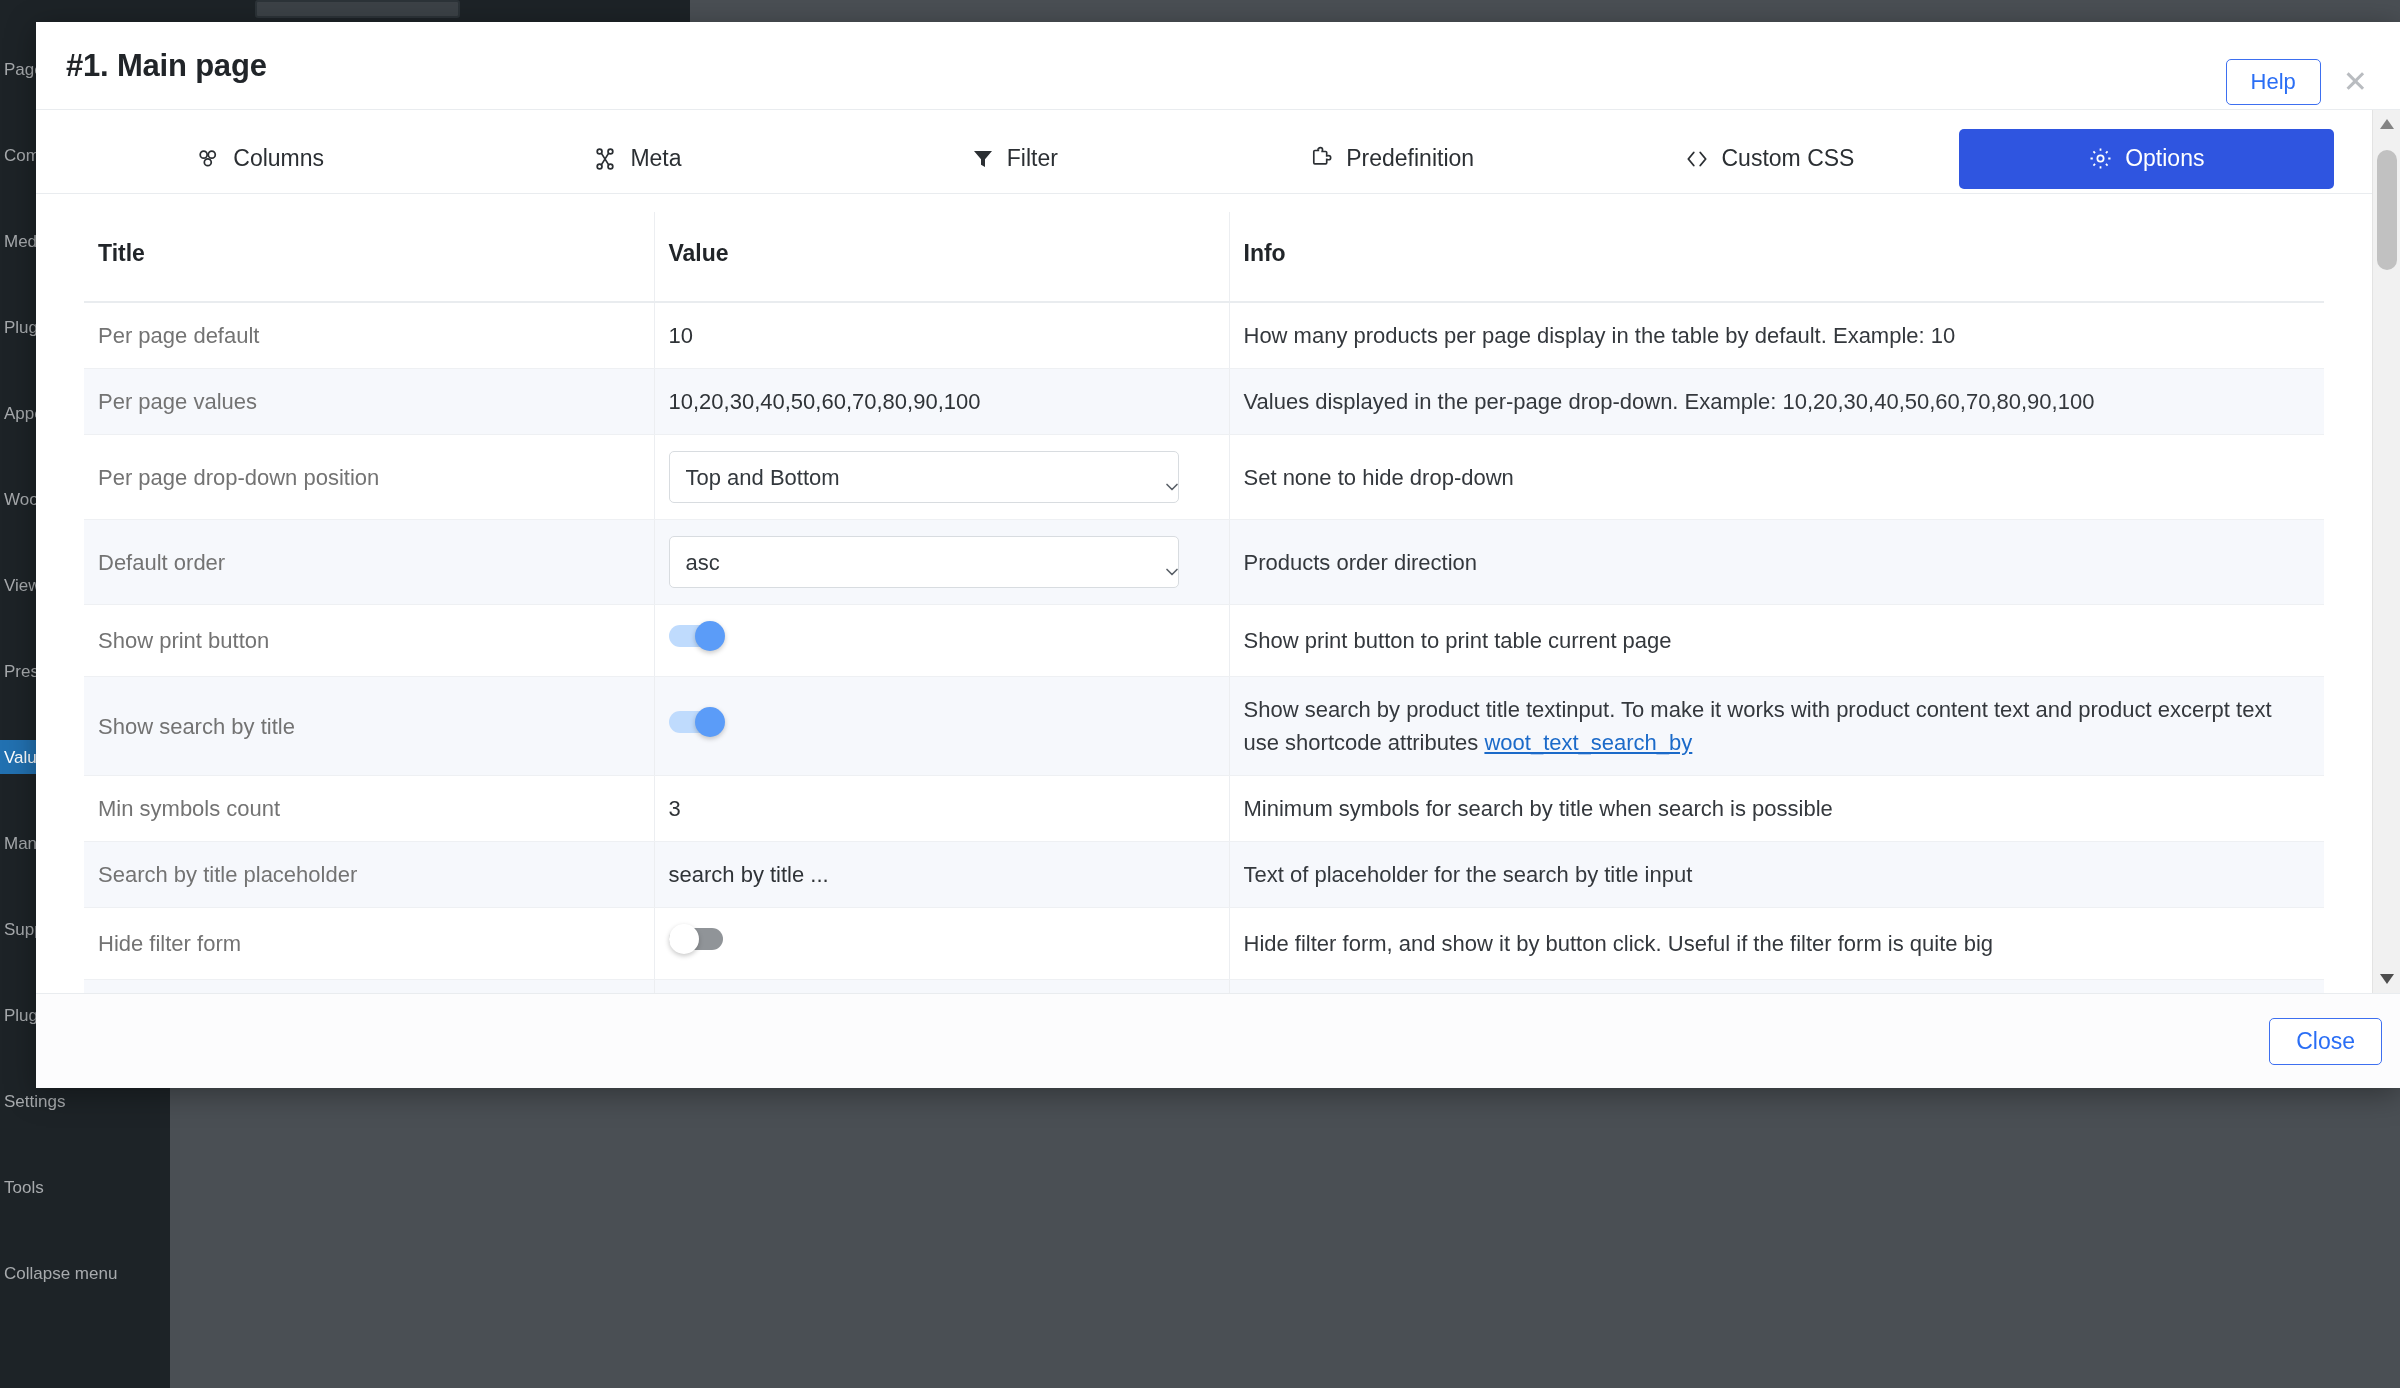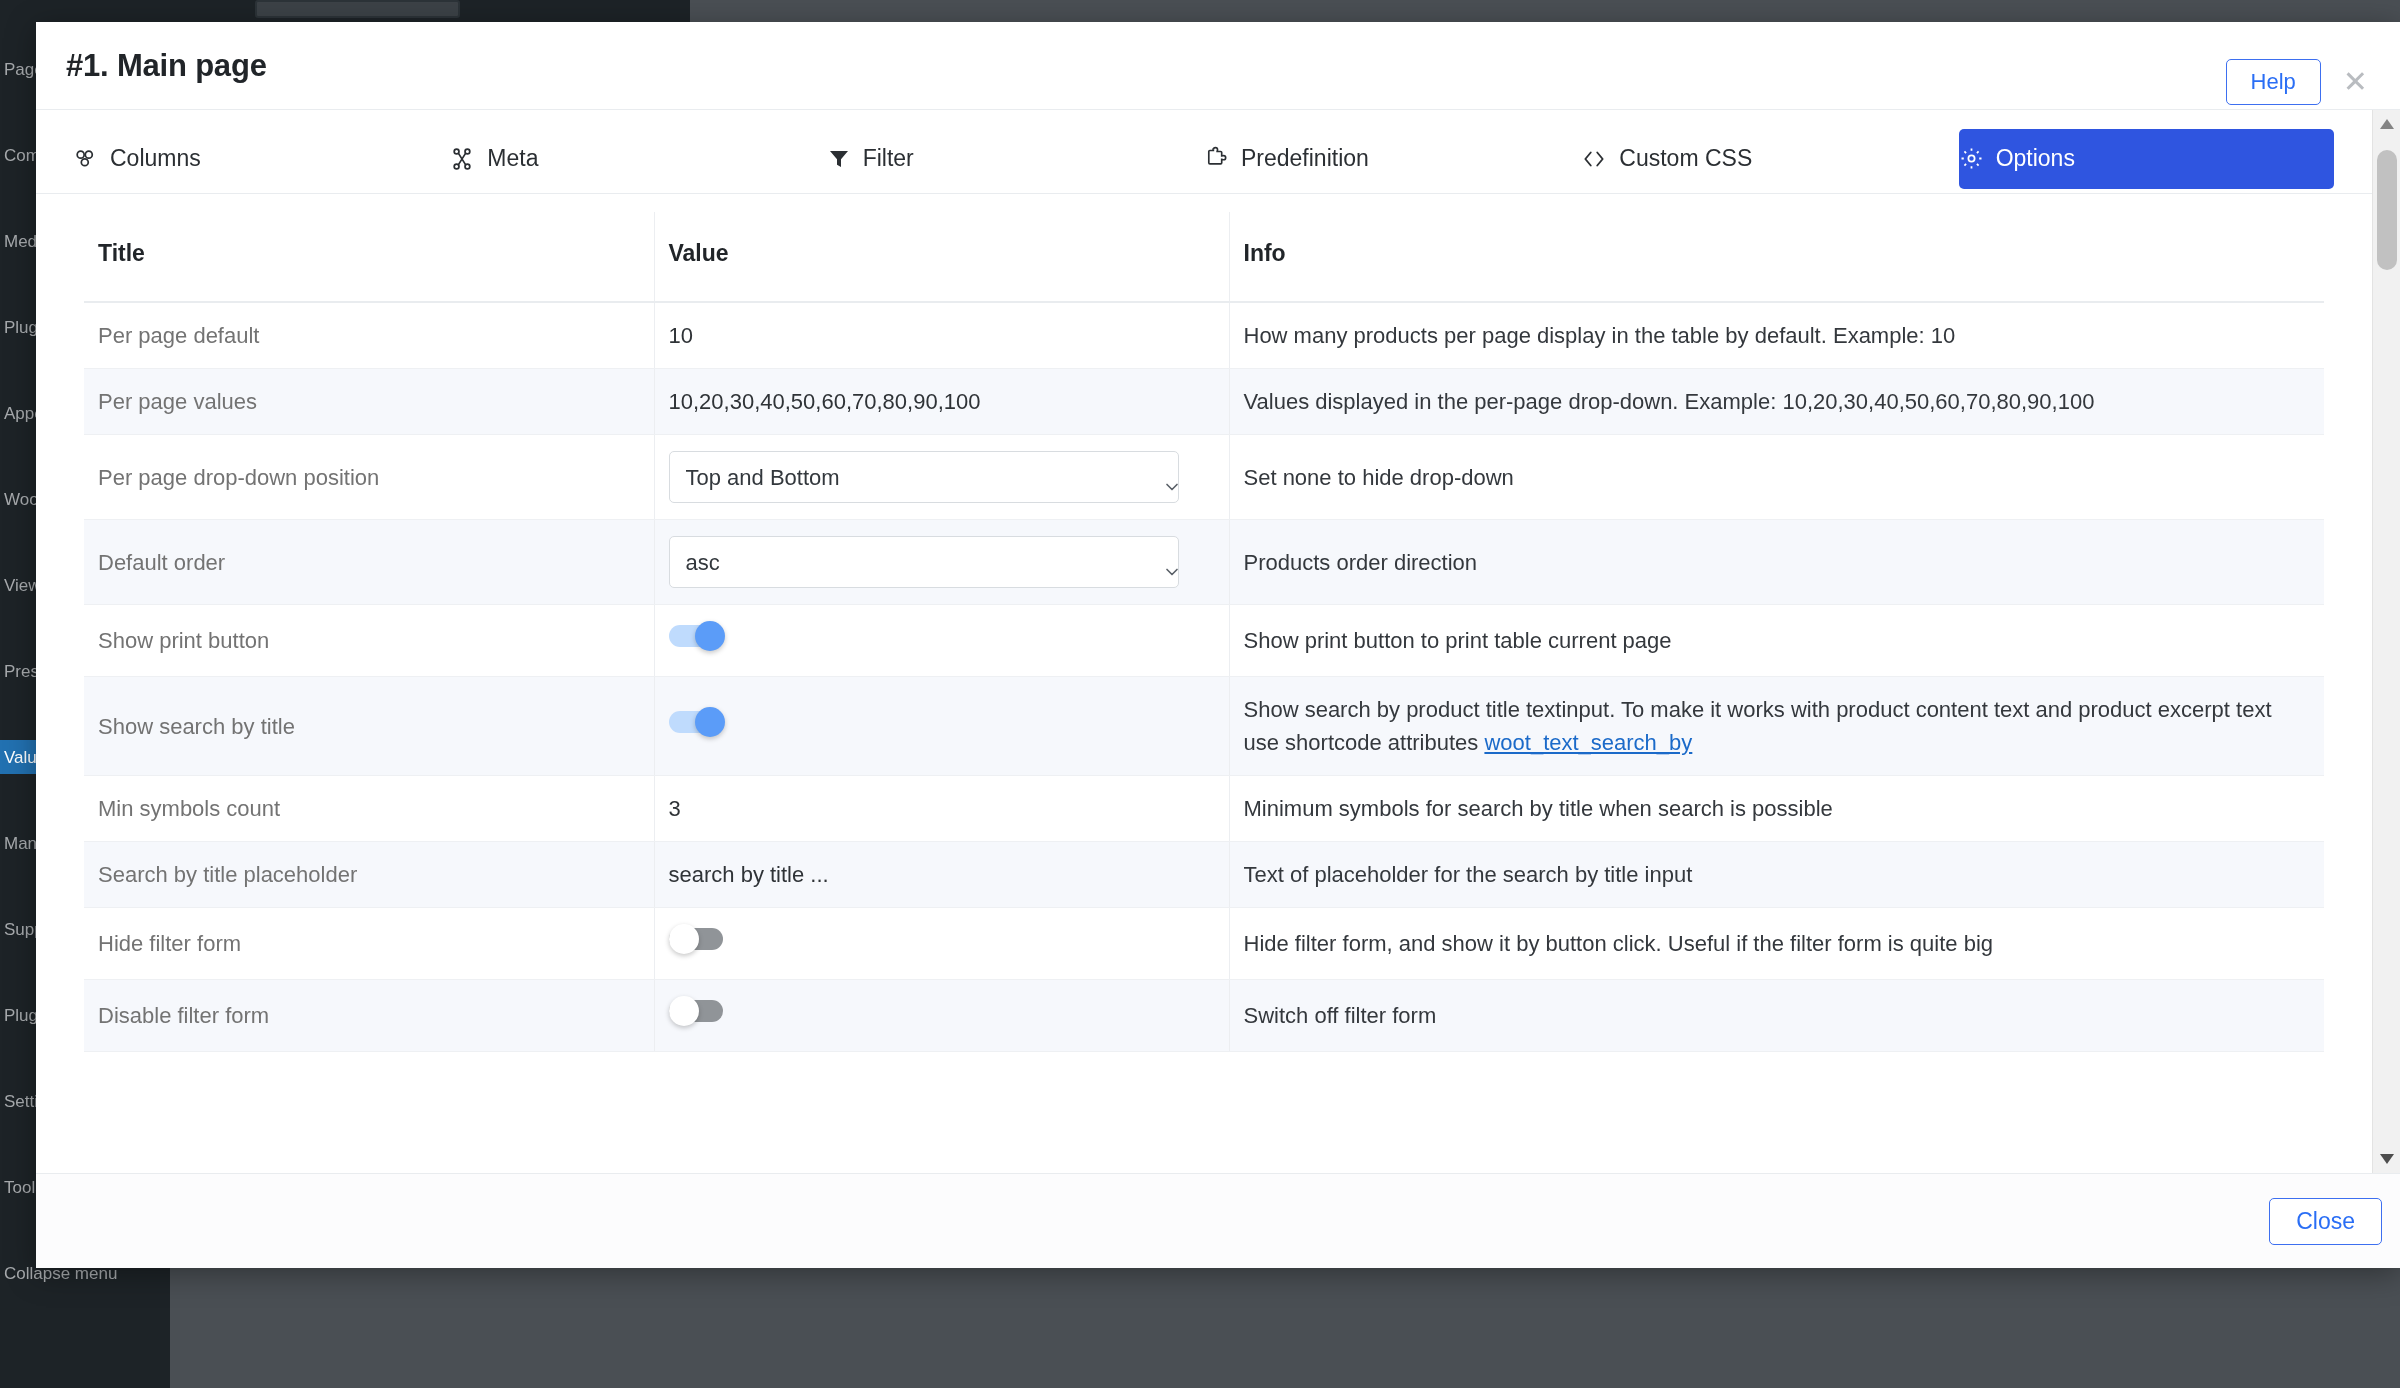--- a/index.html
+++ b/index.html
@@ -38,21 +38,21 @@
   }
   #bg-menu-active {
     position: absolute; left: 0; width: 170px; height: 34px;
     background: #2271b1;
   }
 
   
   #modal {
     position: absolute;
     left: 36px; top: 22px;
-    width: 2364px; height: 1246px;
+    width: 2364px; height: 1066px;
     background: #ffffff;
     box-shadow: 0 6px 28px rgba(0,0,0,.35);
     display: flex; flex-direction: column;
     overflow: hidden;
   }
 
   
   #modal-header {
     height: 88px; flex: 0 0 88px;
     border-bottom: 1px solid #e9ecef;
@@ -96,21 +96,21 @@
   #tabs {
     display: flex; align-items: stretch;
     height: 84px;
     border-bottom: 1px solid #e9ecef;
     background: #fff;
     padding: 0 36px 0 36px;
     padding-top: 14px;
   }
   .tab {
     flex: 1 1 0;
-    display: flex; align-items: center; justify-content: flex-start;
+    display: flex; align-items: center; justify-content: center;
     gap: 12px;
     font-size: 23px; color: #2b2f33;
     cursor: pointer;
     border-radius: 5px;
     margin-right: 2px;
     height: 60px;
     align-self: center;
   }
   .tab.active {
     background: #2f55e0; color: #fff;

